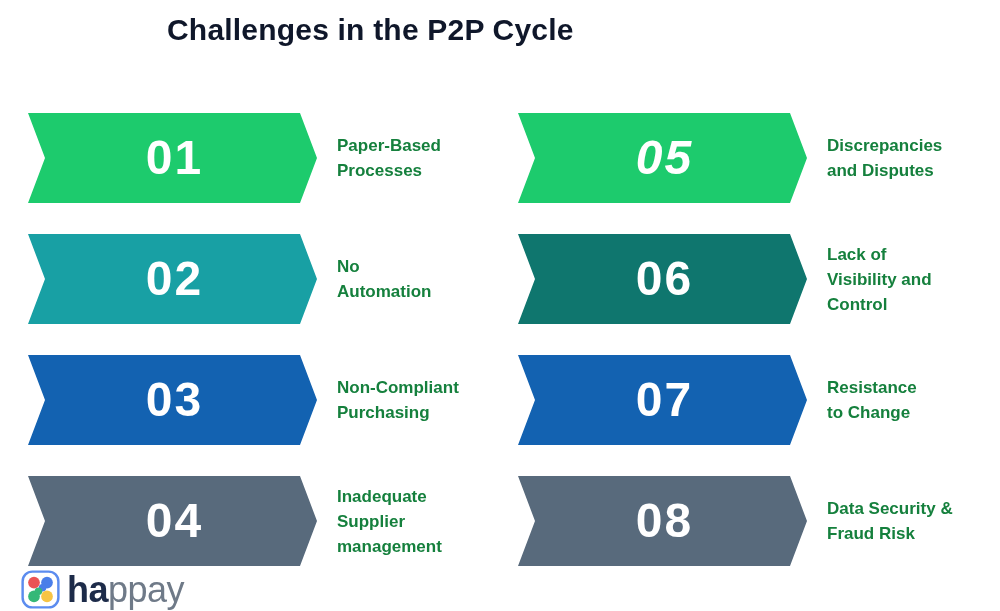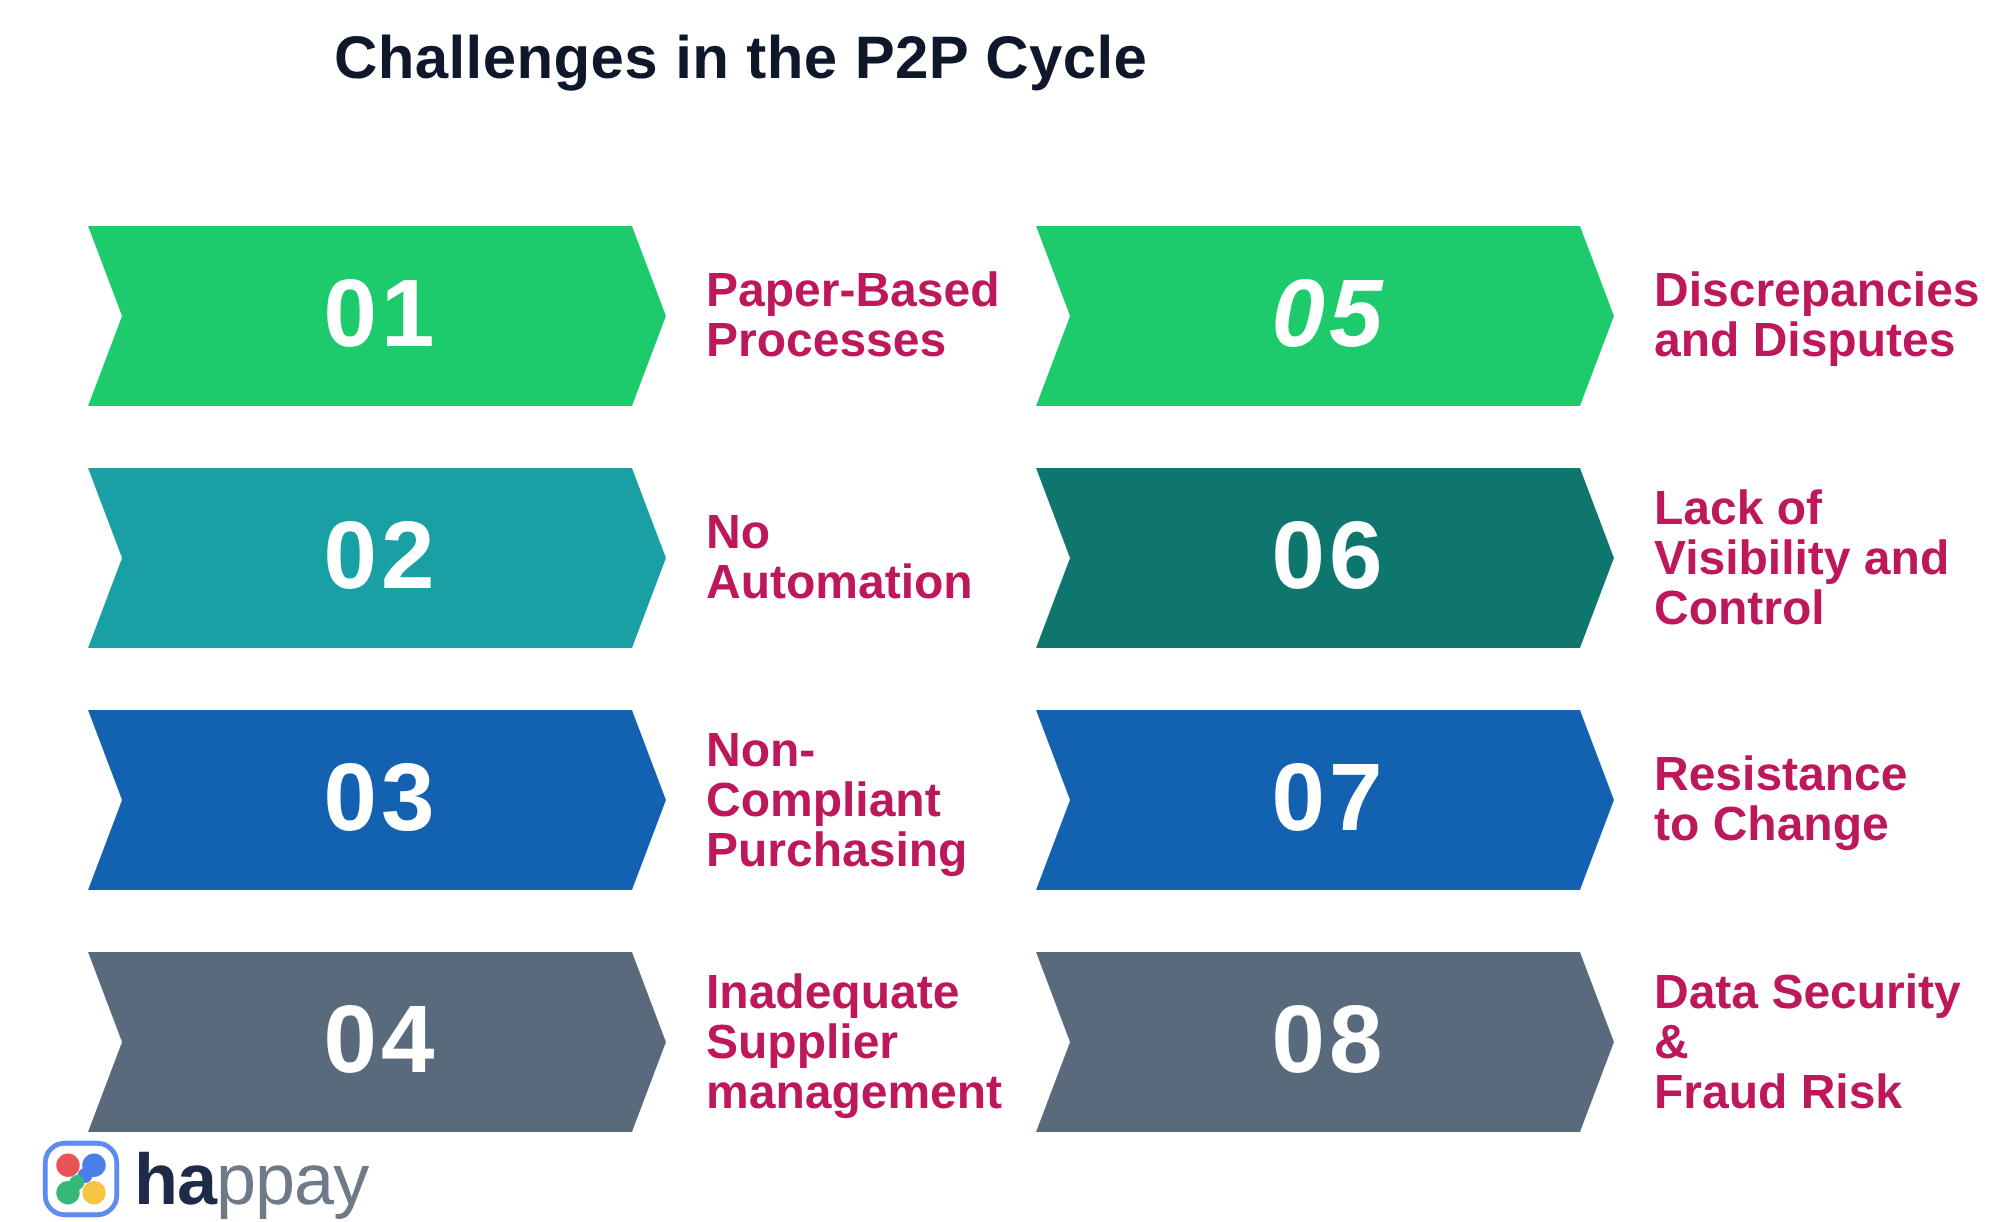--- a/index.html
+++ b/index.html
@@ -10,38 +10,38 @@
   .canvas{position:absolute;inset:0;background:#ffffff;}
 
   .page-title{
     position:absolute;left:167px;top:13px;margin:0;
     font-size:30px;font-weight:800;color:#0f172a;letter-spacing:.2px;
   }
 
   .item{
     position:absolute;height:90px;display:flex;align-items:center;gap:20px;
   }
-  .item.col-left{left:44px;width:465px;}
+  .item.col-left{left:28px;width:465px;}
   .item.col-right{left:518px;width:470px;}
   .item.row-0{top:113px;}
   .item.row-1{top:234px;gap:20px;}
   .item.row-2{top:355px;}
   .item.row-3{top:476px;}
 
   .banner{
     flex:0 0 289px;width:289px;height:90px;
     clip-path:polygon(0 0, calc(100% - 17px) 0, 100% 50%, calc(100% - 17px) 100%, 0 100%, 17px 50%);
     display:flex;align-items:center;justify-content:center;
   }
   .banner .num{
     color:#ffffff;font-size:48px;font-weight:700;letter-spacing:2px;
     line-height:1;padding-left:4px;
   }
   .item-label{
-    font-size:24px;font-weight:700;color:#be185d;line-height:25px;
+    font-size:17px;font-weight:700;color:#15803d;line-height:25px;
     white-space:pre-line;width:175px;
   }
 
   .brand{
     position:absolute;left:21px;top:570px;display:flex;align-items:center;gap:7px;
   }
   .brand-icon{width:39px;height:39px;display:block;}
   .brand-word{font-size:36px;line-height:39px;letter-spacing:-0.5px;}
   .brand-word .bold{font-weight:700;color:#1d2b49;}
   .brand-word .light{font-weight:400;color:#6f7a88;}

